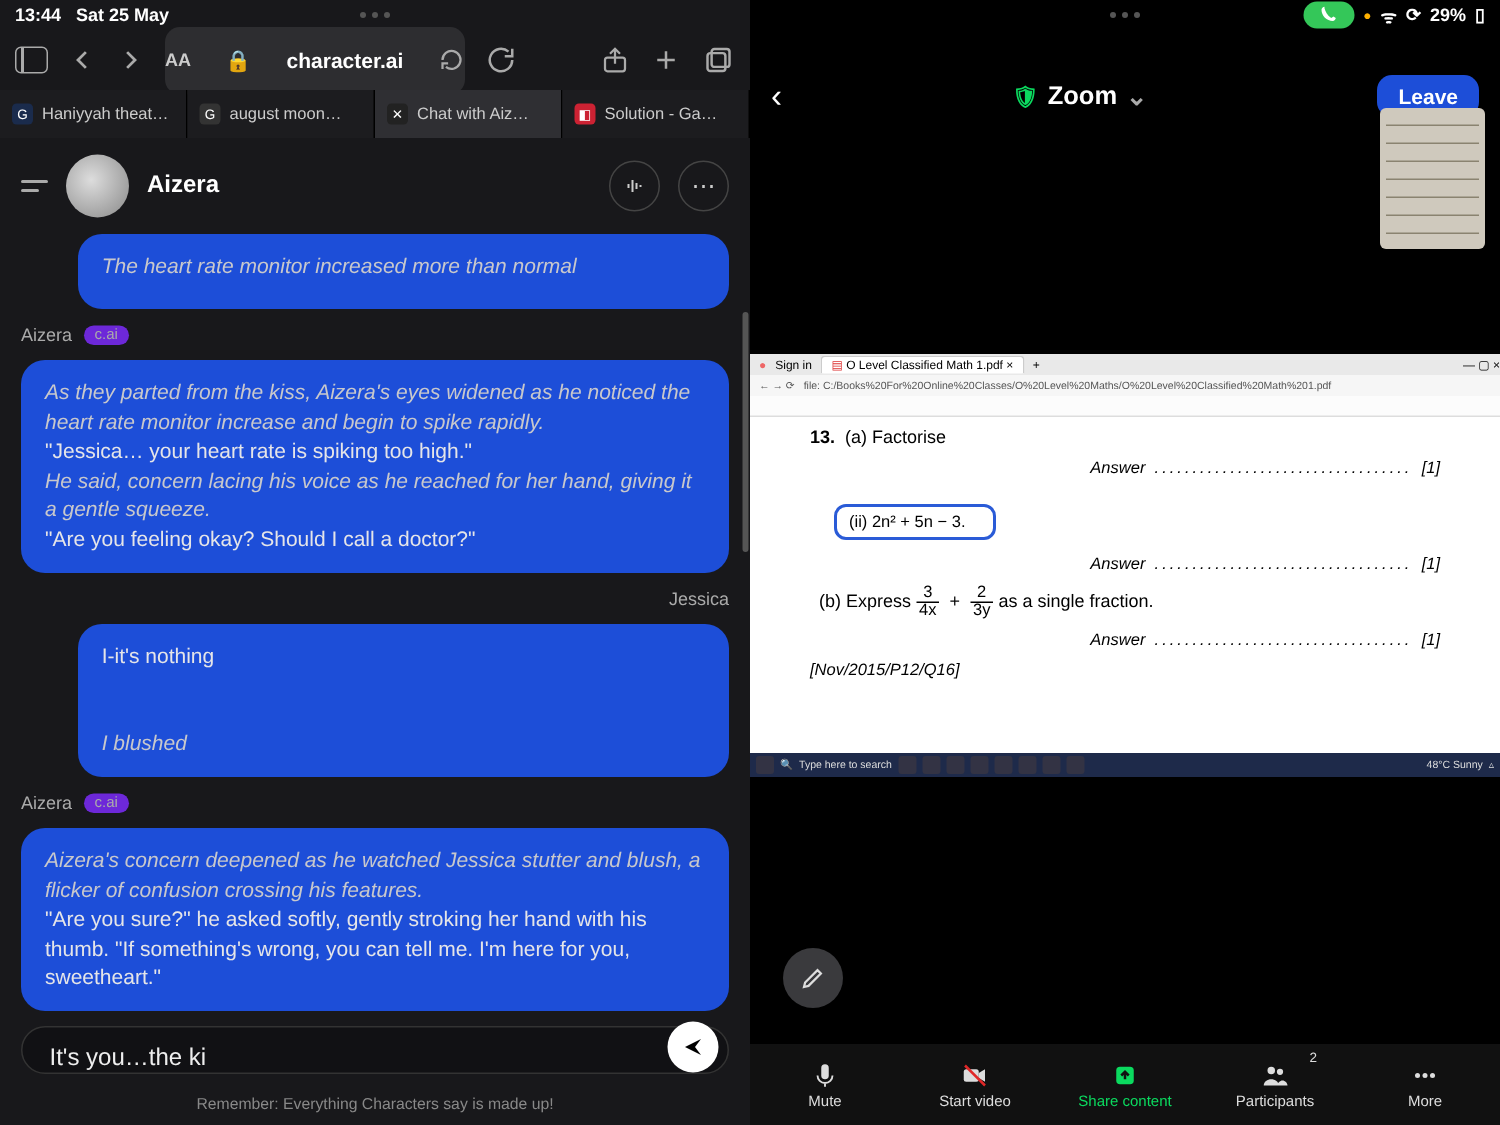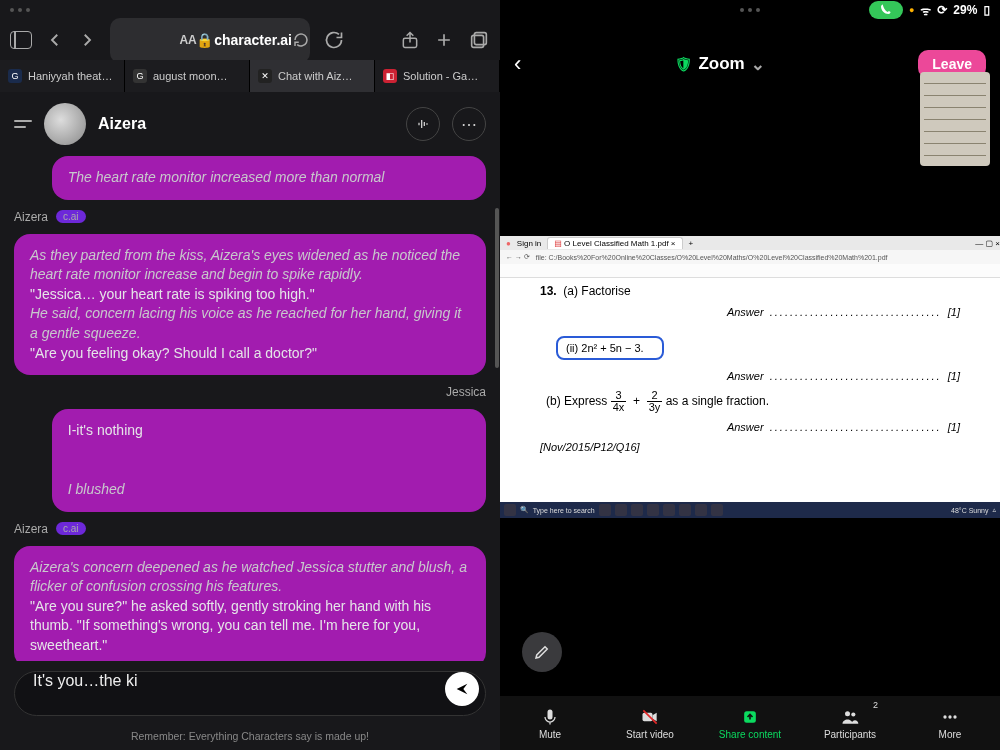--- a/index.html
+++ b/index.html
@@ -14,21 +14,21 @@
   .dots3{display:flex;gap:4px}
   .dots3 span{width:4px;height:4px;border-radius:50%;background:#555}
   .pill{background:#34c759;border-radius:10px;width:34px;height:18px;display:flex;align-items:center;justify-content:center}
   .od{color:#ffb100;font-size:9px}
 
   
   .addr{height:40px;display:flex;align-items:center;gap:14px;padding:0 10px;color:#ccc}
   .addr .sq{width:22px;height:18px;border:1.5px solid #aaa;border-radius:4px;position:relative}
   .addr .sq::after{content:"";position:absolute;left:3px;top:0;bottom:0;width:1.5px;background:#aaa}
   .addr svg{stroke:#aaa}
-  .urlpill{background:#2d2d30;border-radius:10px;height:45px;flex:0 0 200px;display:flex;align-items:center;justify-content:flex-end;gap:0;color:#fff;font-size:14px;font-weight:600}
+  .urlpill{background:#2d2d30;border-radius:10px;height:45px;flex:0 0 200px;display:flex;align-items:center;justify-content:space-between;gap:0;color:#fff;font-size:14px;font-weight:600}
   .aa{font-size:12px;color:#ccc}
   .reload{width:18px;height:18px}
 
   
   .tabs{height:32px;display:flex}
   .tab{flex:1;display:flex;align-items:center;gap:6px;padding:0 8px;font-size:11px;color:#ccc;background:#1c1c1f;border-right:1px solid #000;overflow:hidden;white-space:nowrap}
   .tab.active{background:#2f2f33}
   .tabicon{width:14px;height:14px;border-radius:3px;background:#555;flex:none;display:flex;align-items:center;justify-content:center;font-size:9px;color:#fff}
 
   
@@ -36,42 +36,42 @@
   .burger{display:flex;flex-direction:column;gap:4px}
   .burger span{width:18px;height:2px;background:#aaa;border-radius:1px}
   .burger span:nth-child(2){width:12px}
   .avatar{width:42px;height:42px;border-radius:50%;background:radial-gradient(circle at 40% 40%,#ddd,#888);flex:none}
   .chatname{font-size:16px;color:#fff;font-weight:600}
   .chatby{font-size:11px;color:#888}
   .circlebtn{width:34px;height:34px;border-radius:50%;border:1px solid #444;display:flex;align-items:center;justify-content:center;color:#ccc;font-size:16px}
 
   
   .msgs{flex:1;overflow:hidden;padding:0 14px;display:flex;flex-direction:column;gap:10px;font-size:14px;color:#ddd}
-  .bubble{background:#a21caf;border-radius:16px;padding:12px 16px;max-width:92%;line-height:1.4;font-style:italic;color:#c8c8cc}
+  .bubble{background:#1d4ed8;border-radius:16px;padding:12px 16px;max-width:92%;line-height:1.4;font-style:italic;color:#c8c8cc}
   .bubble .plain{font-style:normal;color:#e5e5e8}
   .bubble.right{align-self:flex-end}
   .bubble.left{align-self:flex-start}
   .whol{display:flex;gap:8px;align-items:center;font-size:12px;color:#aaa}
   .whol .badge{background:#6d28d9;border-radius:8px;padding:1px 7px;font-size:10px}
   .whor{align-self:flex-end;font-size:12px;color:#aaa}
 
   
   .composer{padding:10px 14px}
-  .composer .field{background:#111114;border:1px solid #333;border-radius:24px;height:45px;display:flex;align-items:flex-start;padding:0 6px 0 18px;color:#eee}
+  .composer .field{background:#111114;border:1px solid #333;border-radius:24px;height:32px;display:flex;align-items:flex-end;padding:0 6px 0 18px;color:#eee}
   .composer .send{width:34px;height:34px;border-radius:50%;background:#fff;display:flex;align-items:center;justify-content:center}
   .disclaimer{text-align:center;font-size:10.5px;color:#888;padding:4px 0 8px}
 
   .scrollthumb{position:absolute;right:1px;top:208px;width:4px;height:160px;background:#555;border-radius:2px}
 
   
   .ztop{height:48px;display:flex;align-items:center;padding:0 14px;margin-top:20px}
   .zback{color:#fff;font-size:22px}
   .ztitle{flex:1;display:flex;align-items:center;justify-content:center;gap:6px;color:#fff;font-size:17px;font-weight:600}
   .shield{color:#0bda5f;font-size:14px}
-  .leave{background:#ec4899;color:#fff;border-radius:10px;padding:6px 14px;font-size:14px;font-weight:600}
+  .leave{background:#1d4ed8;color:#fff;border-radius:10px;padding:6px 14px;font-size:14px;font-weight:600}
 
   .selfview{position:absolute;right:10px;top:72px;width:70px;height:94px;background:#cfc9bd;border-radius:4px;overflow:hidden}
   .selfview .line{height:8px;margin:4px 4px 0;border-bottom:1px solid #8a8370}
 
   
   .share{position:absolute;left:0;bottom:232px;width:500px;height:282px;background:#fff;color:#000;font-size:11px}
   .fftabs{height:14px;background:#e9e9e9;display:flex;align-items:center;font-size:8px;padding-left:6px;gap:6px}
   .fftabs .t{background:#fff;border:1px solid #ccc;border-bottom:none;padding:0 6px;height:12px;display:flex;align-items:center;border-radius:3px 3px 0 0}
   .ffurl{height:14px;background:#f6f6f6;font-size:7px;color:#555;display:flex;align-items:center;padding:0 6px;gap:6px}
   .fftool{height:14px;background:#fcfcfc;border-bottom:1px solid #ddd}
@@ -96,20 +96,24 @@
   .zbtn{flex:1;display:flex;flex-direction:column;align-items:center;justify-content:center;gap:2px;color:#ddd;font-size:10px;position:relative}
   .zbtn.green{color:#0bda5f}
   .zbtn svg{height:20px}
   .pcount{position:absolute;top:4px;right:22px;font-size:9px;color:#ddd}
 </style>
 </head>
 <body>
 
 <div class="left">
   <div class="status">
+    <div class="status-left">
+      <span>13:44</span>
+      <span>Sat 25 May</span>
+    </div>
     <div class="dots3">
         <span></span>
         <span></span>
         <span></span>
       </div>
     <div style="flex:1"></div>
   </div>
 
   <div class="addr">
     <div class="sq"></div>

